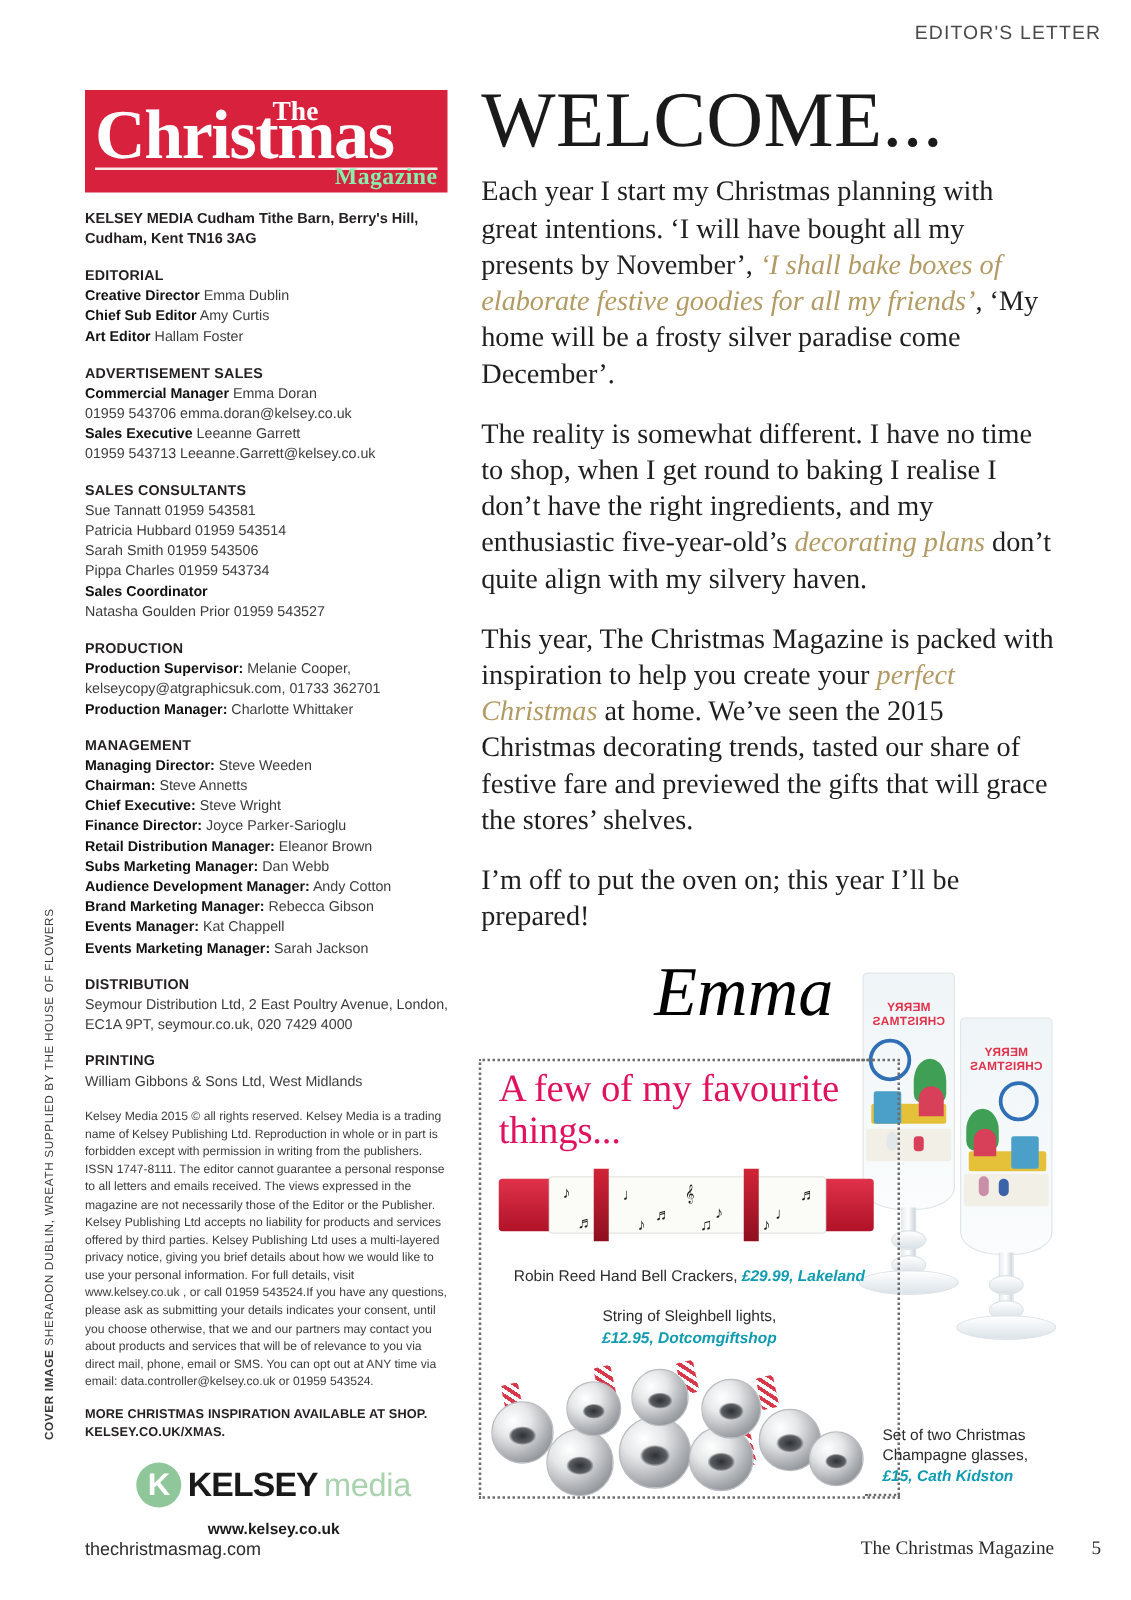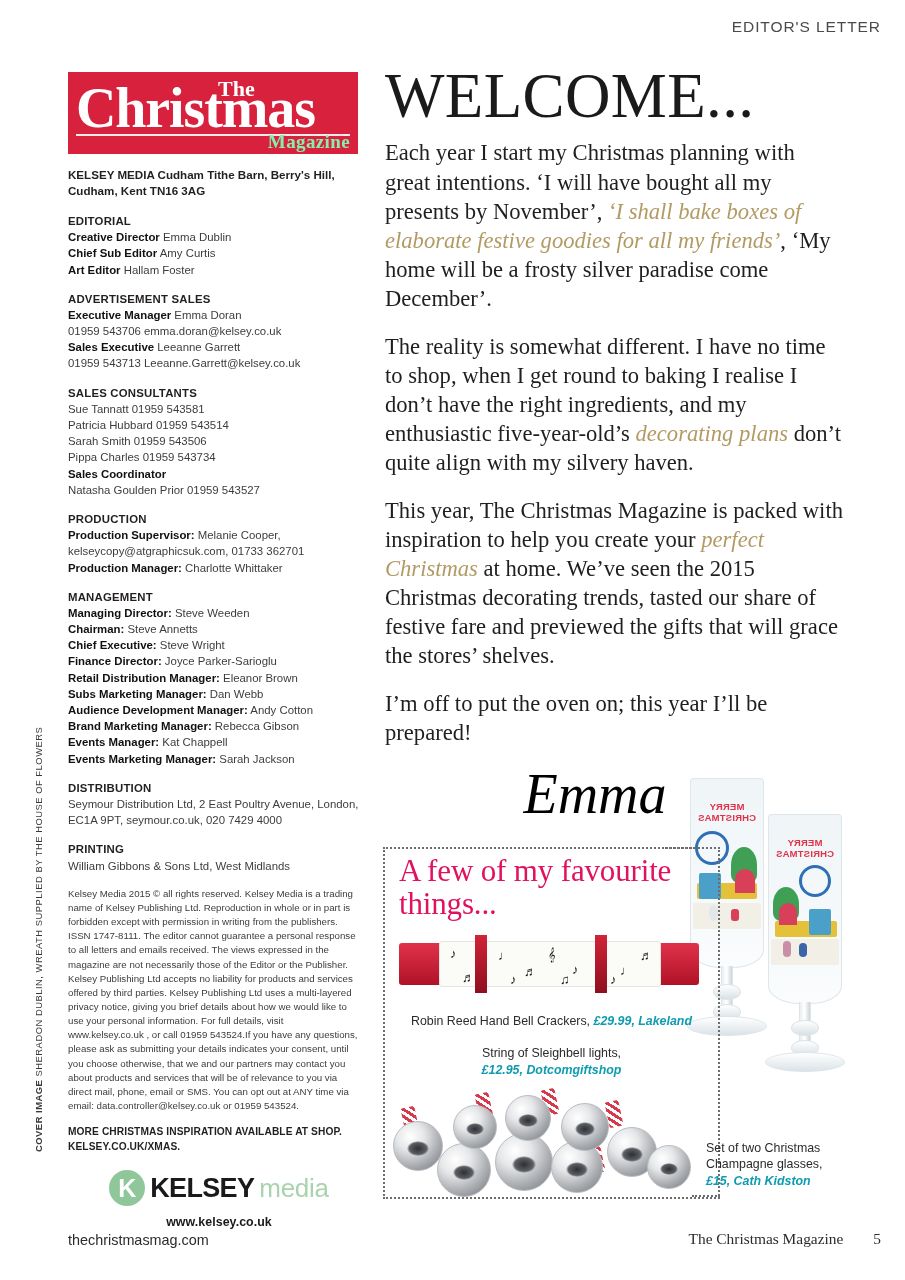--- a/index.html
+++ b/index.html
@@ -297,21 +297,21 @@
 
   <div class="sect">
     <div class="sect-title">EDITORIAL</div>
     <div class="sect-line"><b>Creative Director</b><span> Emma Dublin</span></div>
     <div class="sect-line"><b>Chief Sub Editor</b><span> Amy Curtis</span></div>
     <div class="sect-line"><b>Art Editor</b><span> Hallam Foster</span></div>
   </div>
 
   <div class="sect">
     <div class="sect-title">ADVERTISEMENT SALES</div>
-    <div class="sect-line"><b>Executive Manager</b><span> Emma Doran</span></div>
+    <div class="sect-line"><b>Commercial Manager</b><span> Emma Doran</span></div>
     <div class="sect-line">01959 543706 emma.doran@kelsey.co.uk</div>
     <div class="sect-line"><b>Sales Executive</b><span> Leeanne Garrett</span></div>
     <div class="sect-line">01959 543713 Leeanne.Garrett@kelsey.co.uk</div>
   </div>
 
   <div class="sect">
     <div class="sect-title">SALES CONSULTANTS</div>
     <div class="sect-line">Sue Tannatt 01959 543581</div>
     <div class="sect-line">Patricia Hubbard 01959 543514</div>
     <div class="sect-line">Sarah Smith 01959 543506</div>

